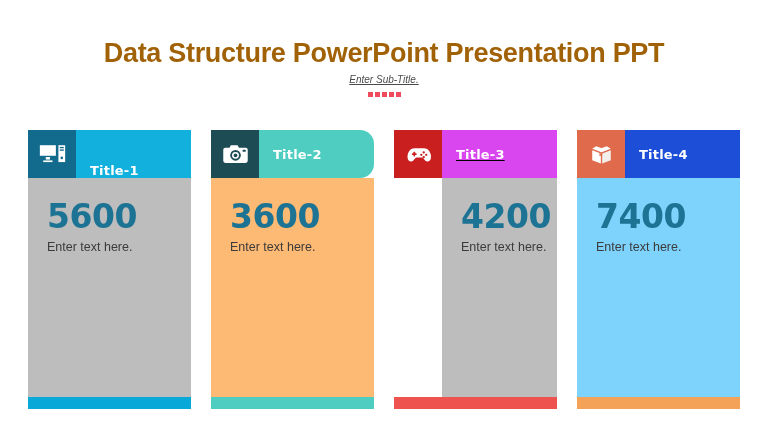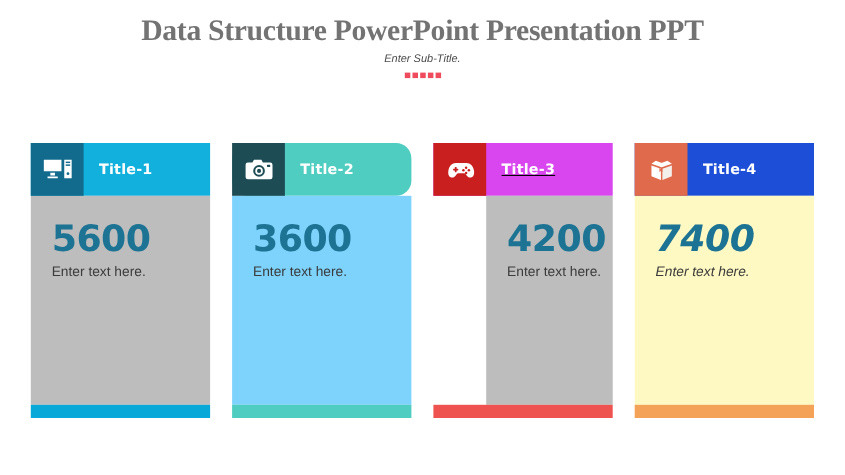--- a/index.html
+++ b/index.html
@@ -18,35 +18,36 @@
   
   #slide-header {
     position: absolute;
     left: 0;
     top: 0;
     width: 768px;
     text-align: center;
   }
   #page-title {
     margin: 0;
-    padding-top: 12px;
+    padding-top: 38px;
     font-size: 27px;
     font-weight: bold;
     letter-spacing: -0.3px;
-    color: #737373;
+    color: #a16207;
     line-height: 1.12;
-    font-family: Liberation Serif, serif;
+    font-family: Liberation Sans, sans-serif;
   }
   #page-subtitle {
     margin: 0;
     padding-top: 6px;
     font-size: 10px;
     font-style: italic;
     color: #4a4a4a;
     font-family: "Liberation Sans", sans-serif;
+    text-decoration: underline;
   }
   #subtitle-dots {
     margin: 0 auto;
     padding-top: 7px;
     display: flex;
     justify-content: center;
     gap: 2px;
   }
   .dot {
     width: 5px;
@@ -89,21 +90,21 @@
     flex: 1 1 auto;
     color: #ffffff;
     font-size: 13px;
     font-weight: bold;
     letter-spacing: 0.2px;
     padding-left: 14px;
     font-family: "DejaVu Sans", "Liberation Sans", sans-serif;
   }
   .card-body {
     background: #bdbdbd;
-    height: 190px;
+    height: 219px;
     padding: 22px 0 0 19px;
     box-sizing: border-box;
   }
   .card-value {
     font-size: 33px;
     font-weight: bold;
     color: #1c7393;
     line-height: 1;
     letter-spacing: -0.5px;
     font-family: "DejaVu Sans", "Liberation Sans", sans-serif;
@@ -128,21 +129,21 @@
       <span class="dot" style="background: rgb(239, 75, 92);"></span>
       <span class="dot" style="background: rgb(239, 75, 92);"></span>
       <span class="dot" style="background: rgb(239, 75, 92);"></span>
       <span class="dot" style="background: rgb(239, 75, 92);"></span>
       <span class="dot" style="background: rgb(239, 75, 92);"></span>
     </div>
 </div>
 
 <div id="cards-row">
     <div class="card">
-      <div class="card-header" style="background: rgb(18, 176, 220);">
+      <div class="card-header" style="background: rgb(18, 176, 220); align-items: flex-end;">
         <div class="card-icon-box" style="background: rgb(18, 107, 140);">
           <svg viewBox="0 0 32 32" fill="#ffffff" xmlns="http://www.w3.org/2000/svg">
             <path d="M1 5h19v12.5H1z"></path>
             <path d="M8 19h5v3H8z"></path>
             <path d="M5 23h11v2H5z"></path>
             <path d="M23 5h8v20h-8z"></path>
             <rect x="24.6" y="7" width="4.8" height="1.6" fill="#126b8c"></rect>
             <rect x="24.6" y="10" width="4.8" height="1.6" fill="#126b8c"></rect>
             <circle cx="27" cy="20" r="1.5" fill="#126b8c"></circle>
           </svg>
@@ -161,21 +162,21 @@
           <svg viewBox="0 0 32 32" fill="#ffffff" xmlns="http://www.w3.org/2000/svg">
             <path d="M10.5 5h8l1.6 3H28a2.5 2.5 0 0 1 2.5 2.5v13A2.5 2.5 0 0 1 28 26H4a2.5 2.5 0 0 1-2.5-2.5v-13A2.5 2.5 0 0 1 4 8h4.9z"></path>
             <circle cx="16" cy="17" r="6.3" fill="#1e4c55"></circle>
             <circle cx="16" cy="17" r="4.1" fill="#ffffff"></circle>
             <circle cx="16" cy="17" r="2.2" fill="#1e4c55"></circle>
             <rect x="24.5" y="10.5" width="3.6" height="2.2" rx="0.6" fill="#1e4c55"></rect>
           </svg>
         </div>
         <div class="card-title">Title-2</div>
       </div>
-      <div class="card-body" style="background: #7dd3fc;">
+      <div class="card-body" style="background: #fdba74;">
         <div class="card-value" style="color: rgb(28, 115, 147);">3600</div>
         <div class="card-caption">Enter text here.</div>
       </div>
       <div class="card-bottom-bar" style="background: rgb(78, 205, 192);"></div>
     </div>
     <div class="card">
       <div class="card-header" style="background: #d946ef; text-decoration: underline;">
         <div class="card-icon-box" style="background: rgb(201, 31, 31);">
           <svg viewBox="0 0 32 32" fill="#ffffff" xmlns="http://www.w3.org/2000/svg">
             <path d="M9.5 8.5h13c4.3 0 7.4 3.3 8.2 8.3.6 3.9-.6 6.9-3.4 7.4-2.3.4-3.6-1-5.1-3.1-.8-1.1-1.6-1.6-2.8-1.6h-5c-1.2 0-2 .5-2.8 1.6-1.5 2.1-2.8 3.5-5.1 3.1-2.8-.5-4-3.5-3.4-7.4.8-5 3.9-8.3 8.2-8.3z"></path>
@@ -201,19 +202,19 @@
           <svg viewBox="0 0 32 32" xmlns="http://www.w3.org/2000/svg">
             <path d="M16 13.2 5 9.3l4.7-3.2L20.6 10z" fill="#ffffff"></path>
             <path d="M16 13.2 27 9.3l-4.8-3.2L11.4 10z" fill="#ffffff"></path>
             <path d="M5 11.1l10.2 3.7v11.9L5 22.9z" fill="#ffffff"></path>
             <path d="M27 11.1l-10.2 3.7v11.9L27 22.9z" fill="#f3f0ec"></path>
             <path d="M13.6 14v4.2l1.6-1.1 1.6 1.1V14.6l-1.6.6z" fill="#e06a4c"></path>
           </svg>
         </div>
         <div class="card-title">Title-4</div>
       </div>
-      <div class="card-body" style="background: #fef9c3; font-style: italic;">
+      <div class="card-body" style="background: #7dd3fc;">
         <div class="card-value" style="color: rgb(28, 115, 147);">7400</div>
         <div class="card-caption">Enter text here.</div>
       </div>
       <div class="card-bottom-bar" style="background: rgb(244, 162, 87);"></div>
     </div>
   </div>
 
 </body></html>

